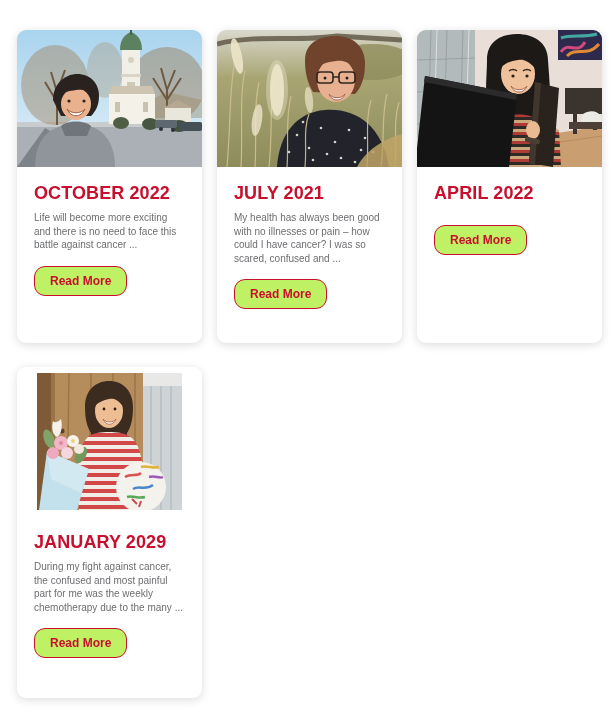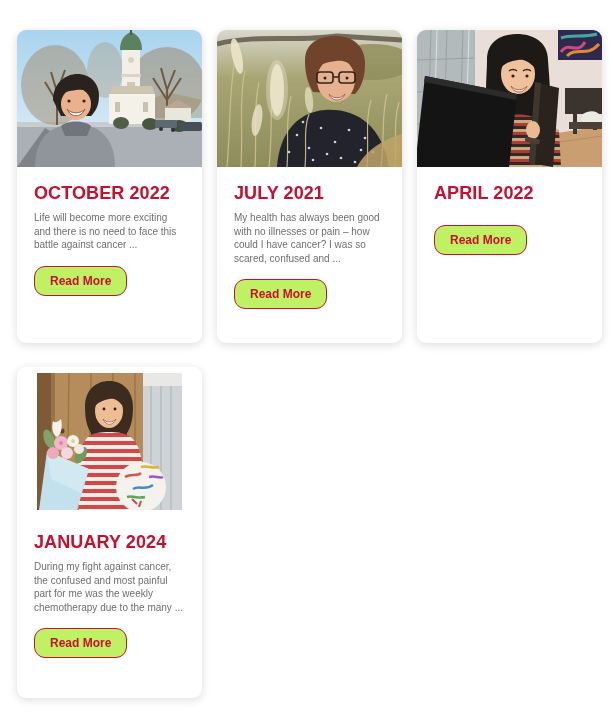--- a/index.html
+++ b/index.html
@@ -312,19 +312,19 @@
           <path d="M88,104 C94,100 100,104 104,100" stroke="#d95454"></path>
           <path d="M96,116 C102,112 108,118 116,112" stroke="#4a87c7"></path>
           <path d="M90,124 C96,122 100,126 108,124" stroke="#58a858"></path>
           <path d="M104,94 C110,92 116,96 122,94" stroke="#e0b23a"></path>
           <path d="M112,104 C118,102 122,106 126,104" stroke="#9a5ab8"></path>
         </g>
         <path d="M95,126 L100,131 M104,128 L102,134" stroke="#c94a4a" stroke-width="2"></path>
       </svg>
     </div>
     <div class="card-body">
-      <h2 class="story-title">JANUARY 2024</h2>
+      <h2 class="story-title">JANUARY 2029</h2>
       <p class="story-excerpt">During my fight against cancer, the confused and most painful part for me was the weekly chemotherapy due to the many ...</p>
       <button class="read-more">Read More</button>
     </div>
   </article>
 
 </main>
 
 </body></html>

